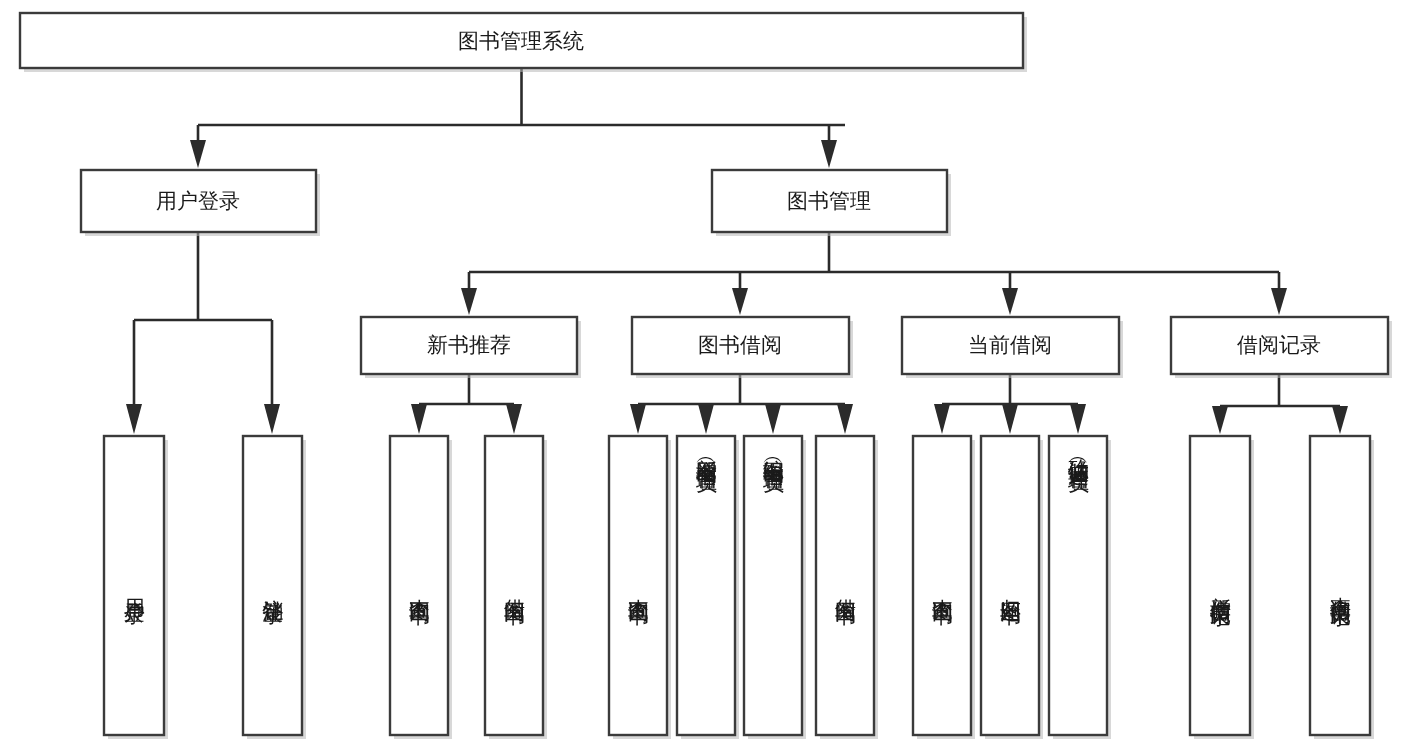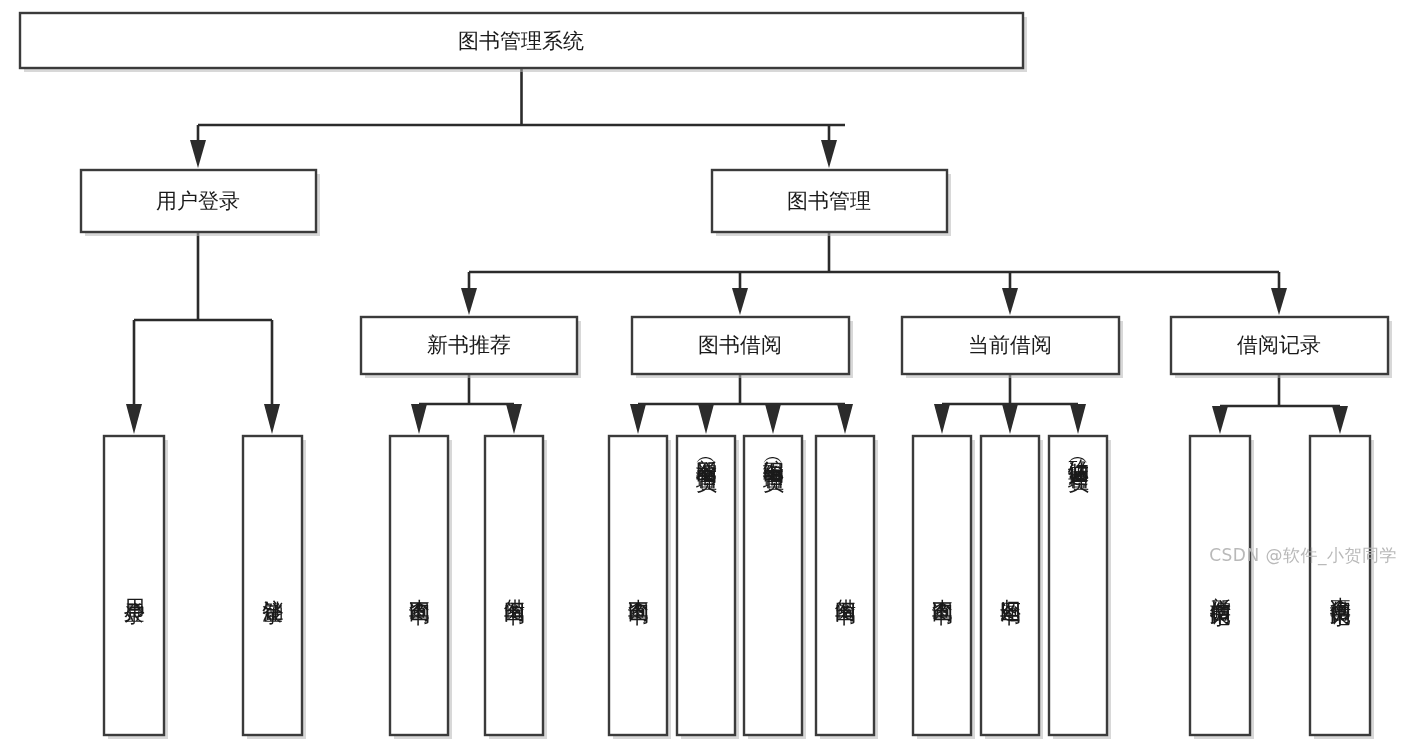--- a/index.html
+++ b/index.html
@@ -236,15 +236,14 @@
   <div class="leaf-label-wrap" style="left:609px; top:436px; width:58px; height:299px;">查询图书</div>
   <div class="leaf-label-wrap" style="left:677px; top:436px; width:58px; height:299px; justify-content:flex-start; padding-top:6px; box-sizing:border-box;">新增图书（管理员）</div>
   <div class="leaf-label-wrap" style="left:744px; top:436px; width:58px; height:299px; justify-content:flex-start; padding-top:6px; box-sizing:border-box;">编辑图书（管理员）</div>
   <div class="leaf-label-wrap" style="left:816px; top:436px; width:58px; height:299px;">借阅图书</div>
   <div class="leaf-label-wrap" style="left:913px; top:436px; width:58px; height:299px;">查询图书</div>
   <div class="leaf-label-wrap" style="left:981px; top:436px; width:58px; height:299px;">归还图书</div>
   <div class="leaf-label-wrap" style="left:1049px; top:436px; width:58px; height:299px; justify-content:flex-start; padding-top:6px; box-sizing:border-box;">确认归还（管理员）</div>
   <div class="leaf-label-wrap" style="left:1190px; top:436px; width:60px; height:299px;">新增借阅记录</div>
   <div class="leaf-label-wrap" style="left:1310px; top:436px; width:60px; height:299px;">查询借阅记录</div>
 
-  <div class="watermark">CSDN @软件_小贺同学</div>
 
 </div>
 
 </body></html>

